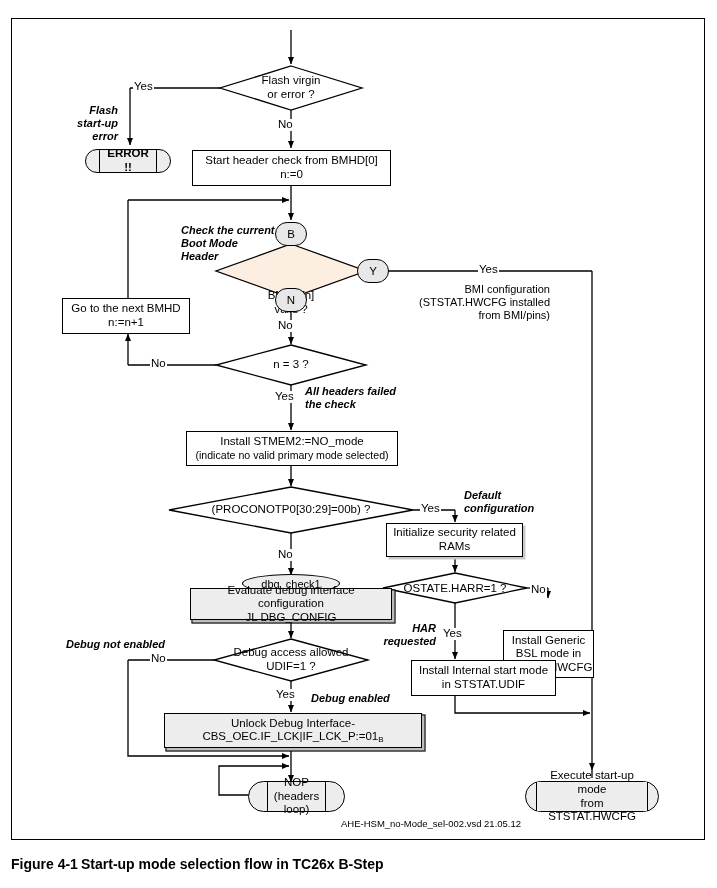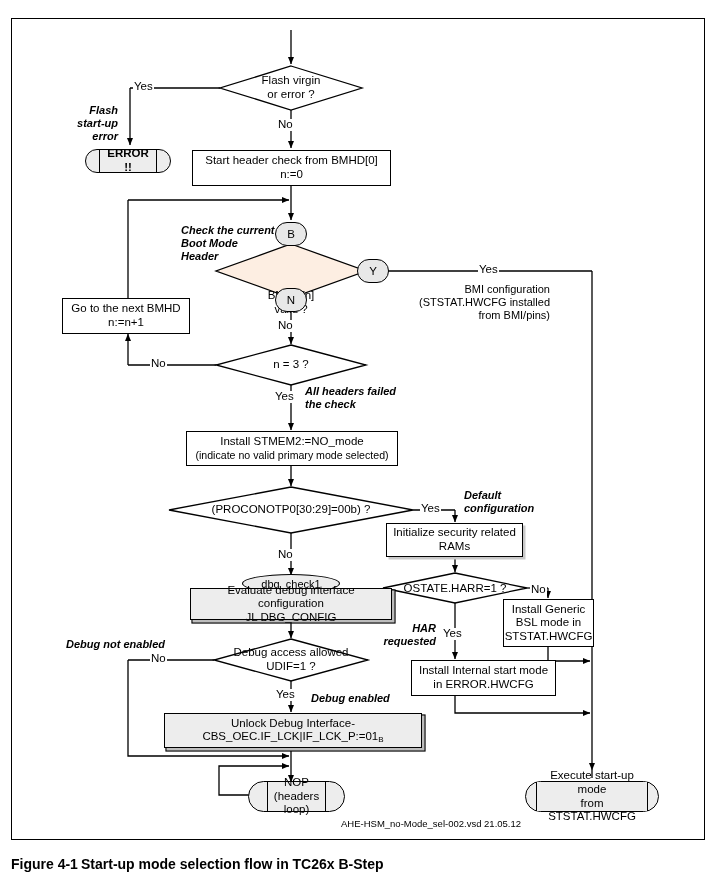--- a/index.html
+++ b/index.html
@@ -231,32 +231,32 @@
   <div class="dmlabel" style="left:398px;top:581px;width:114px;height:15px;">OSTATE.HARR=1 ?</div>
 
   <div class="edge-label" style="left:530px;top:584px;">No</div>
   <div class="edge-label" style="left:442px;top:628px;">Yes</div>
 
   <div class="ann bold r" style="left:341px;top:622px;width:95px;">
     <div>HAR</div>
     <div>requested</div>
   </div>
 
-  <div class="node proc" style="left:503px;top:599px;width:91px;height:48px;">
+  <div class="node proc" style="left:503px;top:630px;width:91px;height:48px;">
     <div>
       <span>Install Generic</span><br>
       <span>BSL mode in</span><br>
       <span>STSTAT.HWCFG</span>
     </div>
   </div>
 
   <div class="node proc" style="left:411px;top:660px;width:145px;height:36px;">
     <div>
       <span>Install Internal start mode</span><br>
-      <span>in ERROR.HWCFG</span>
+      <span>in STSTAT.UDIF</span>
     </div>
   </div>
 
   <div class="ellipse" style="left:242px;top:574px;width:98px;height:19px;">dbg_check1</div>
 
   <div class="node proc shaded" style="left:190px;top:588px;width:202px;height:32px;">
     <div>
       <span>Evaluate debug interface configuration</span><br>
       <span>JL DBG_CONFIG</span>
     </div>

